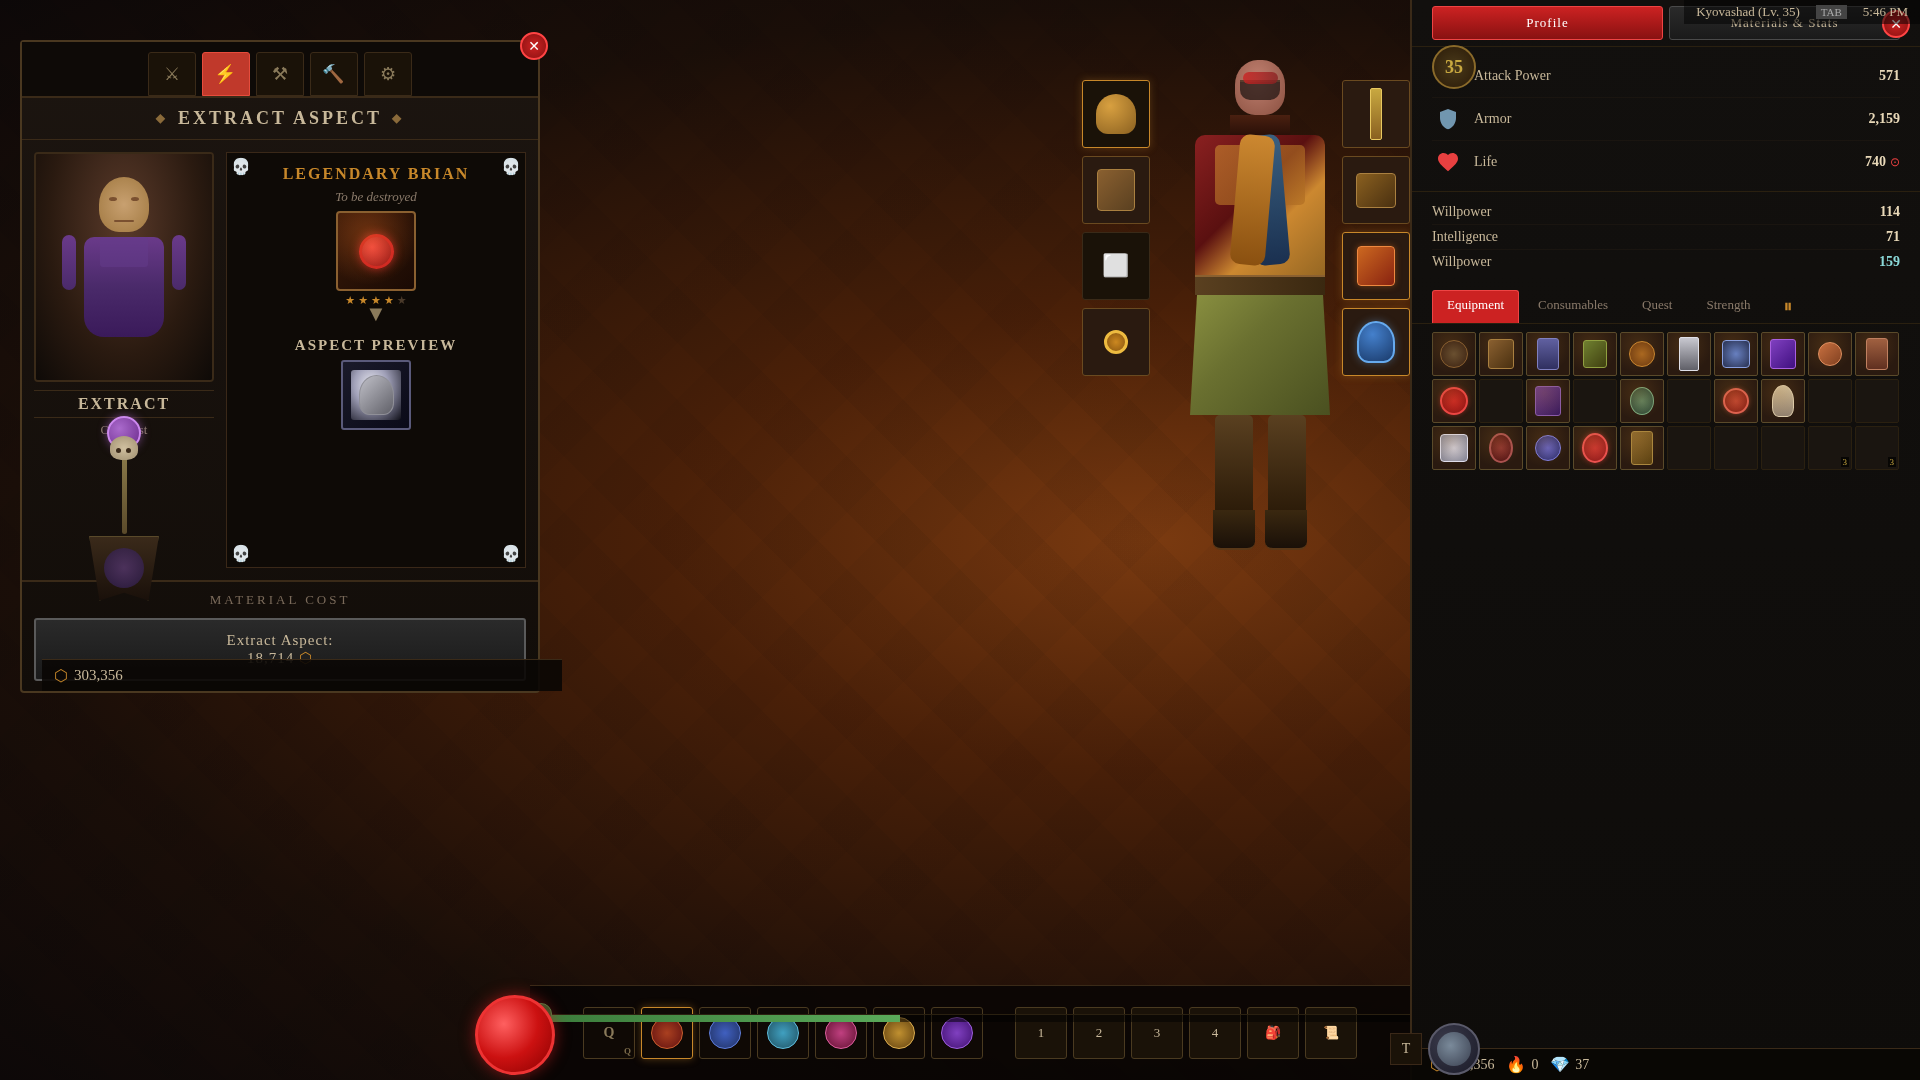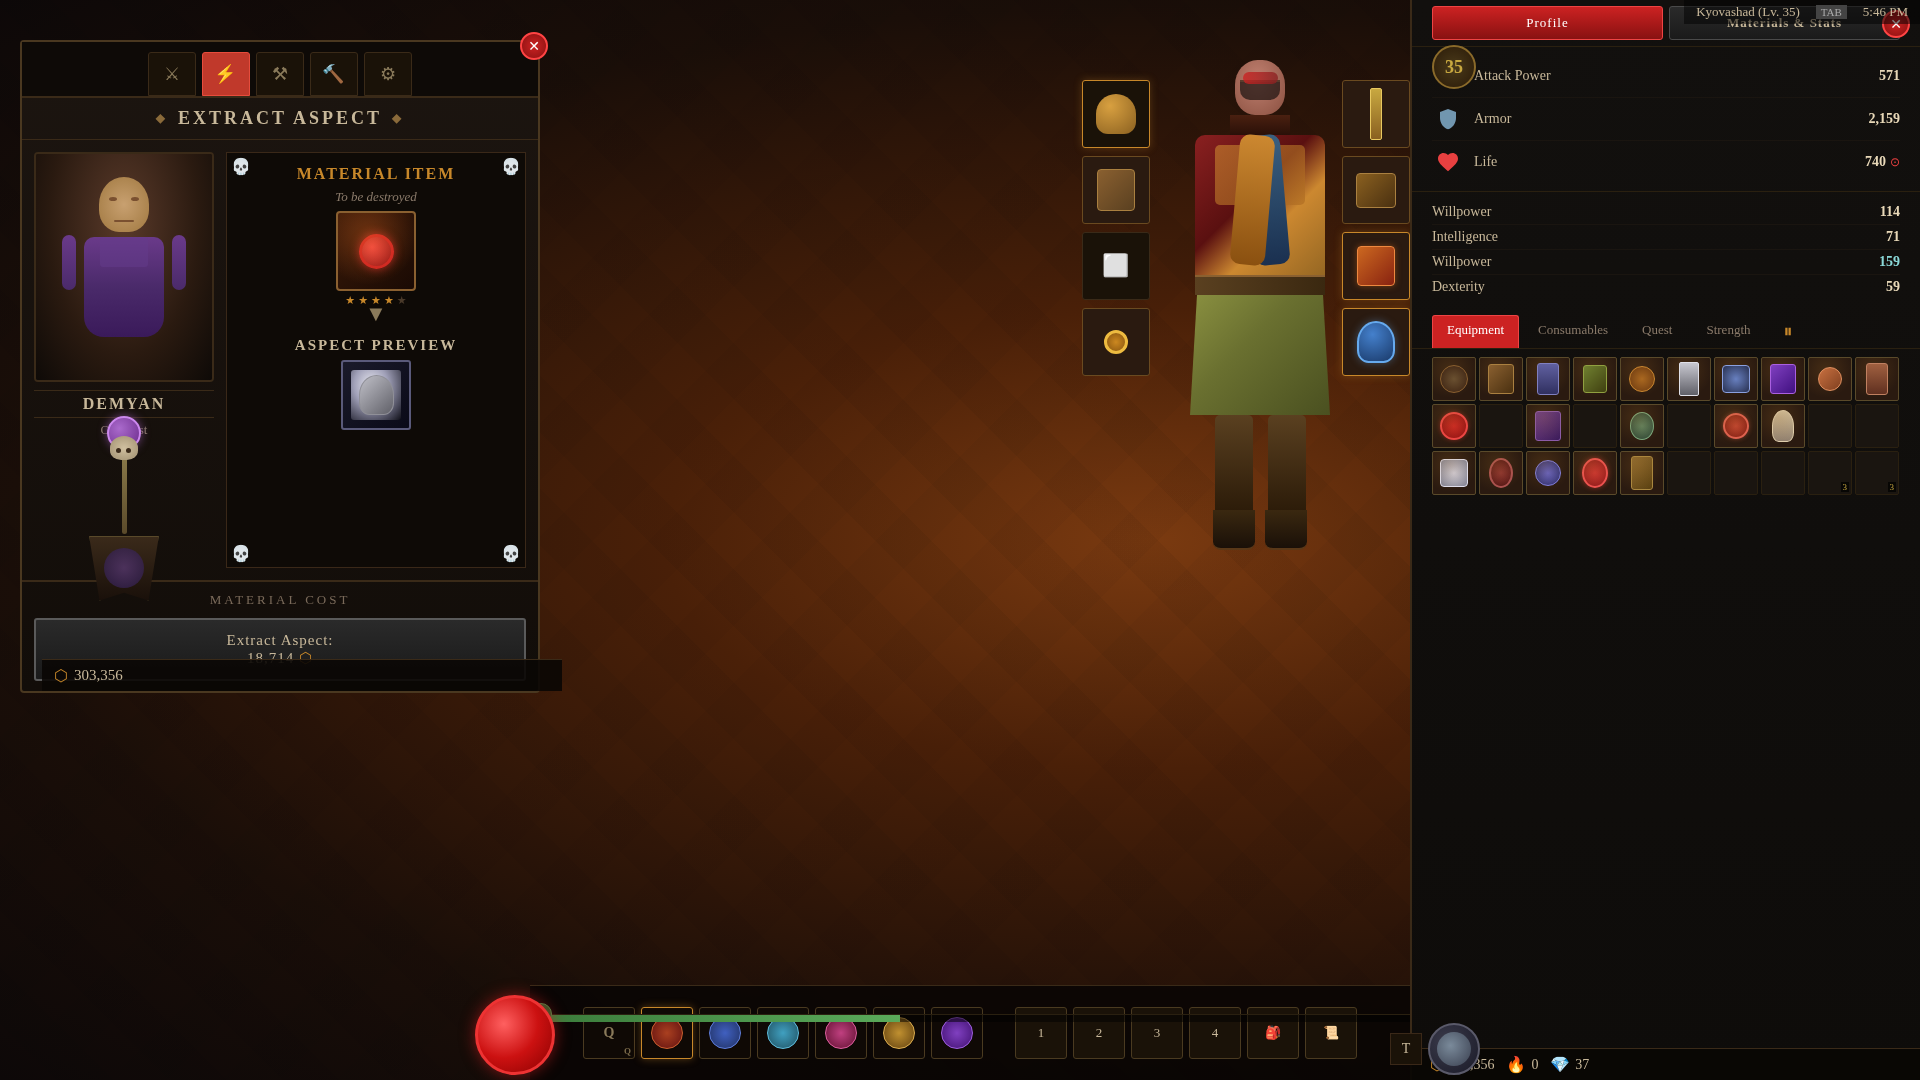--- a/index.html
+++ b/index.html
@@ -424,21 +424,20 @@
     }
     .nav-btn-active {
       background: linear-gradient(180deg, #cc2222, #881111);
       border: 1px solid #ee4444;
       color: #fff;
     }
     .nav-btn-inactive {
       background: linear-gradient(180deg, #2a2a2a, #1a1a1a);
       border: 1px solid #4a4a4a;
       color: #c8b89a;
-      font-weight: bold;
     }
 
     
     .stats-section {
       padding: 8px 20px;
       border-top: 1px solid #2a2010;
       border-bottom: 1px solid #2a2010;
     }
     .stat-row {
       display: flex;
@@ -728,21 +727,21 @@
             <div class="npc-body">
               <div style="width:60%;height:30%;background:rgba(100,60,140,0.5);margin:5px auto;border-radius:3px;"></div>
             </div>
 
             <div style="position:absolute;top:58px;left:-12px;width:14px;height:55px;background:linear-gradient(180deg,#6a3a8a,#4a2a6a);border-radius:7px;"></div>
             <div style="position:absolute;top:58px;right:-12px;width:14px;height:55px;background:linear-gradient(180deg,#6a3a8a,#4a2a6a);border-radius:7px;"></div>
           </div>
         </div>
       </div>
 
-      <div class="npc-name">DEMYAN</div>
+      <div class="npc-name">EXTRACT</div>
       <div class="npc-title">Occultist</div>
 
       <div class="npc-banner">
         <div style="display:flex;flex-direction:column;align-items:center;">
           <div style="width:34px;height:34px;background:radial-gradient(circle at 35% 35%,#aa6acc,#6a2a8a);border-radius:50%;border:2px solid #cc88ee;box-shadow:0 0 10px rgba(170,100,200,0.6);margin-bottom:4px;"></div>
           <div style="width:5px;height:80px;background:linear-gradient(180deg,#8a7a4a,#5a4a2a);border-radius:3px;position:relative;">
 
             <div style="position:absolute;top:-18px;left:-12px;width:28px;height:24px;background:radial-gradient(ellipse,#d0c0a0,#a09070);border-radius:50% 50% 40% 40%;display:flex;align-items:center;justify-content:center;">
               <div style="display:flex;gap:5px;margin-top:5px;">
                 <div style="width:5px;height:5px;background:#3a2a1a;border-radius:50%;"></div>
@@ -760,21 +759,21 @@
 
     <div class="item-info-section">
 
       <div style="width:100%;flex:1;background:#0e0a06;border:1px solid #3a2818;padding:12px;display:flex;flex-direction:column;align-items:center;gap:6px;position:relative;">
 
         <div style="position:absolute;top:4px;left:4px;font-size:16px;color:#3a2a18;">💀</div>
         <div style="position:absolute;top:4px;right:4px;font-size:16px;color:#3a2a18;">💀</div>
         <div style="position:absolute;bottom:4px;left:4px;font-size:16px;color:#3a2a18;">💀</div>
         <div style="position:absolute;bottom:4px;right:4px;font-size:16px;color:#3a2a18;">💀</div>
 
-        <div class="legendary-label">MATERIAL ITEM</div>
+        <div class="legendary-label">LEGENDARY BRIAN</div>
         <div class="legendary-sublabel">To be destroyed</div>
 
         <div class="item-icon-wrapper">
           <div class="item-icon">
             <div class="item-gem"></div>
           </div>
           <div class="item-stars">
             <span class="star">★</span>
             <span class="star">★</span>
             <span class="star">★</span>
@@ -949,24 +948,20 @@
       <span class="attr-value">114</span>
     </div>
     <div class="attr-row">
       <span class="attr-name">Intelligence</span>
       <span class="attr-value">71</span>
     </div>
     <div class="attr-row">
       <span class="attr-name">Willpower</span>
       <span class="attr-value highlight">159</span>
     </div>
-    <div class="attr-row">
-      <span class="attr-name">Dexterity</span>
-      <span class="attr-value">59</span>
-    </div>
   </div>
 
   <div class="inv-tabs">
     <div class="inv-tab inv-tab-active">
       <span>Equipment</span>
     </div>
     <div class="inv-tab inv-tab-inactive">
       <span>Consumables</span>
     </div>
     <div class="inv-tab inv-tab-inactive">

